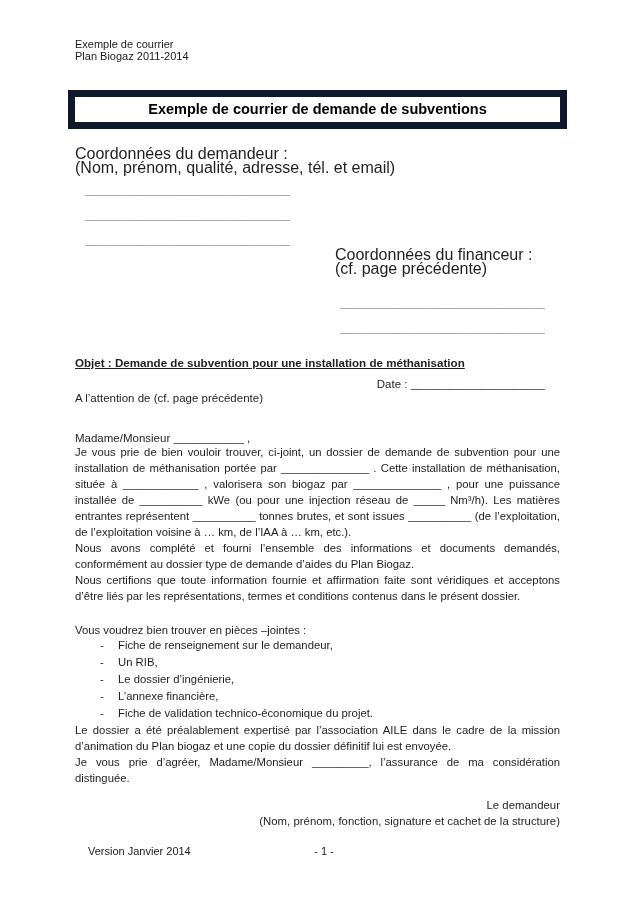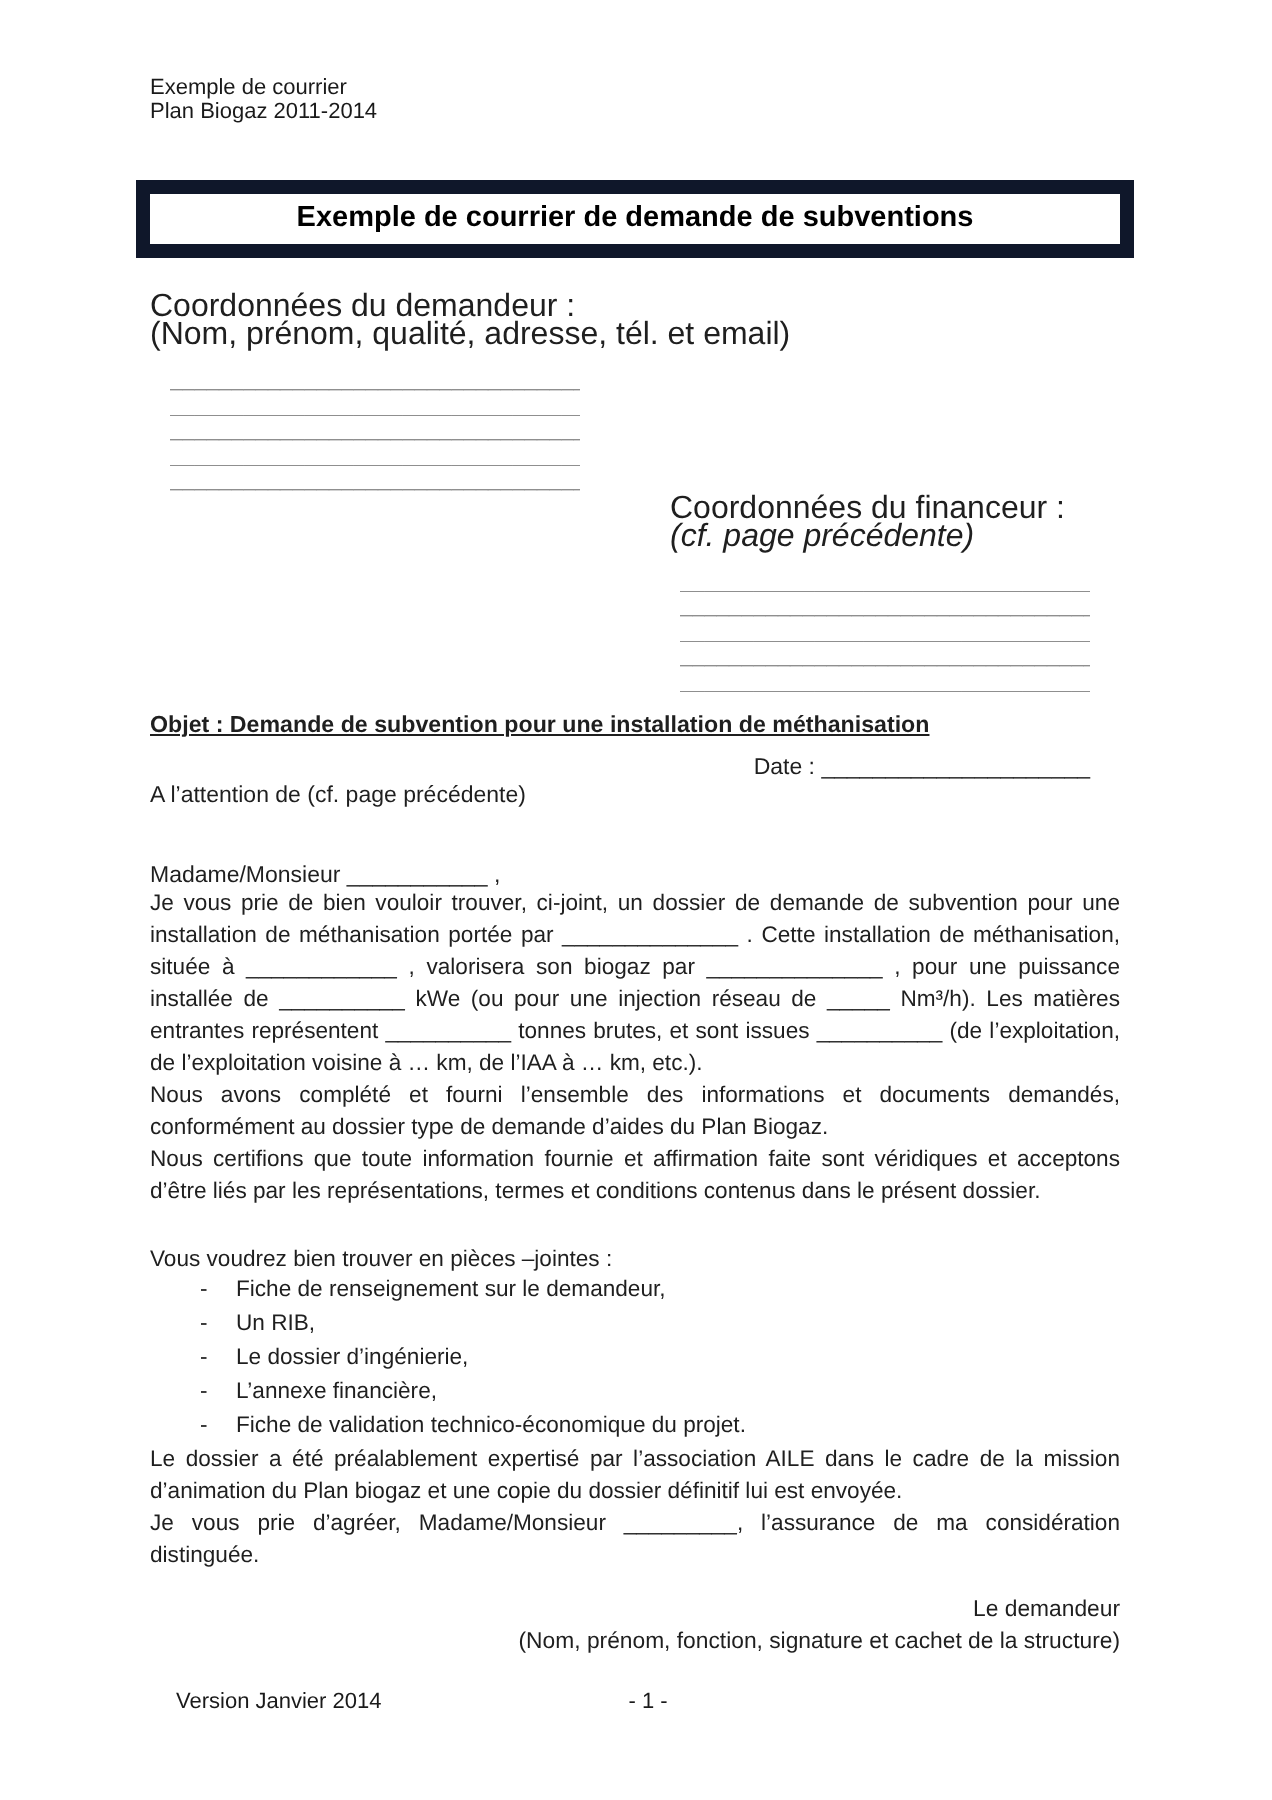--- a/index.html
+++ b/index.html
@@ -30,21 +30,21 @@
   .label { font-size: 16px; line-height: 14px; }
   .blk-lines { margin-top: 8px; }
   .blank-line {
     width: 205px; height: 12.5px;
     overflow: hidden; white-space: nowrap;
     color: #8f8f8f; font-size: 11px; line-height: 15px;
   }
   .demandeur { margin-top: 18px; }
   .demandeur .blk-lines { margin-left: 10px; }
   .financeur { margin-left: 260px; margin-top: 2px; }
-  .financeur .sub { font-style: italic; }
+  .financeur .sub { }
   .financeur .blk-lines { margin-left: 5px; }
   .objet {
     margin-top: 10px;
     font-weight: bold;
     text-decoration: underline;
     font-size: 11.6px;
   }
   .date-line { margin-top: 9px; text-align: right; padding-right: 15px; font-size: 11.5px; }
   .attention { font-size: 11.5px; margin-top: 2px; }
   .salutation { margin-top: 28px; font-size: 11.5px; }

